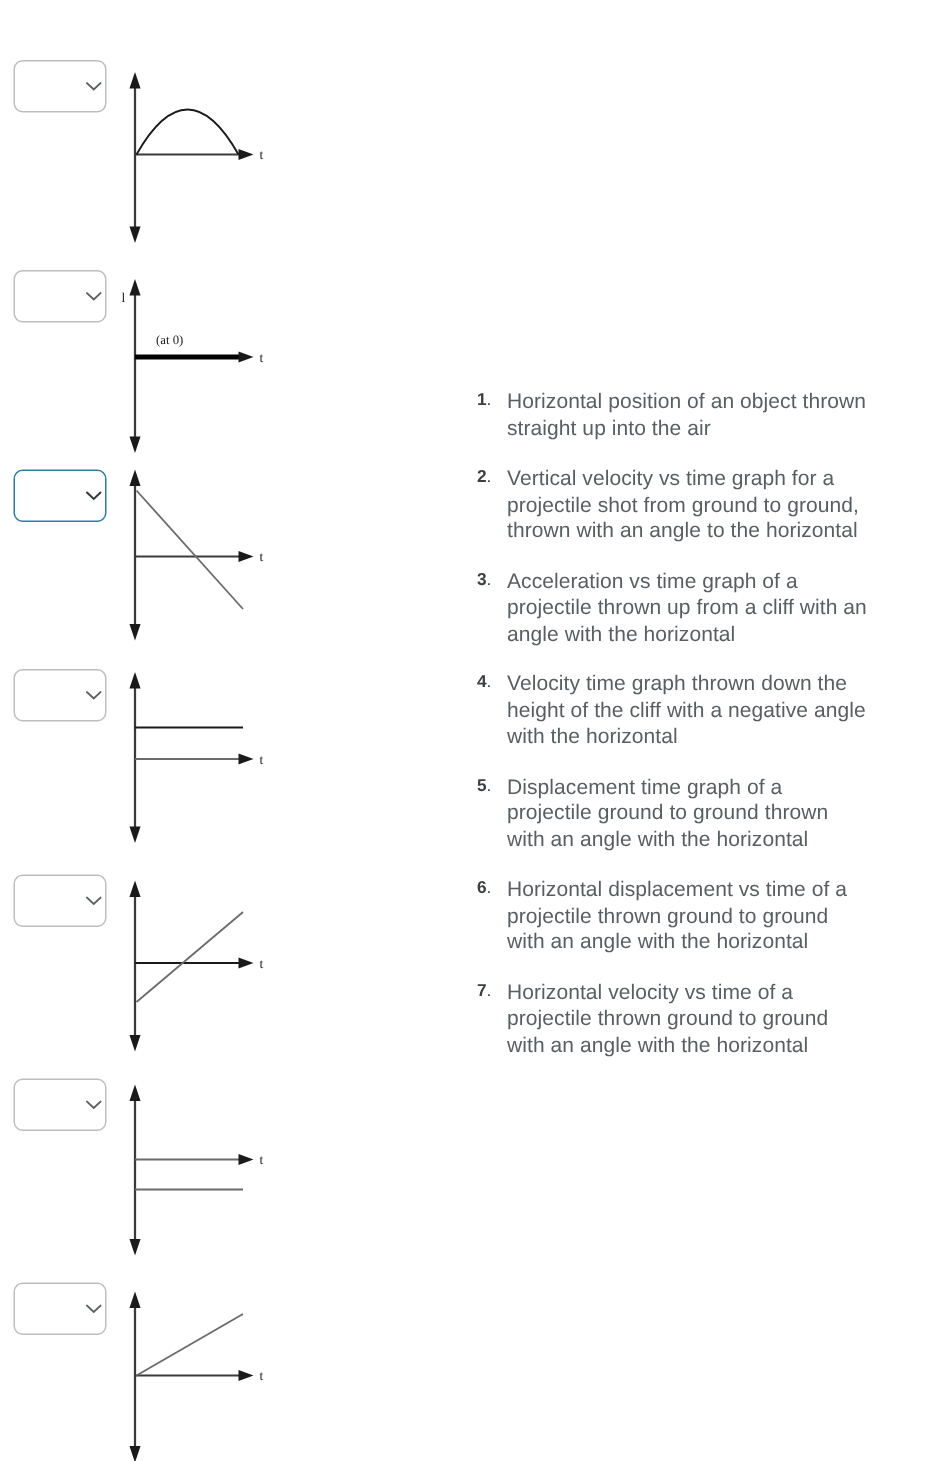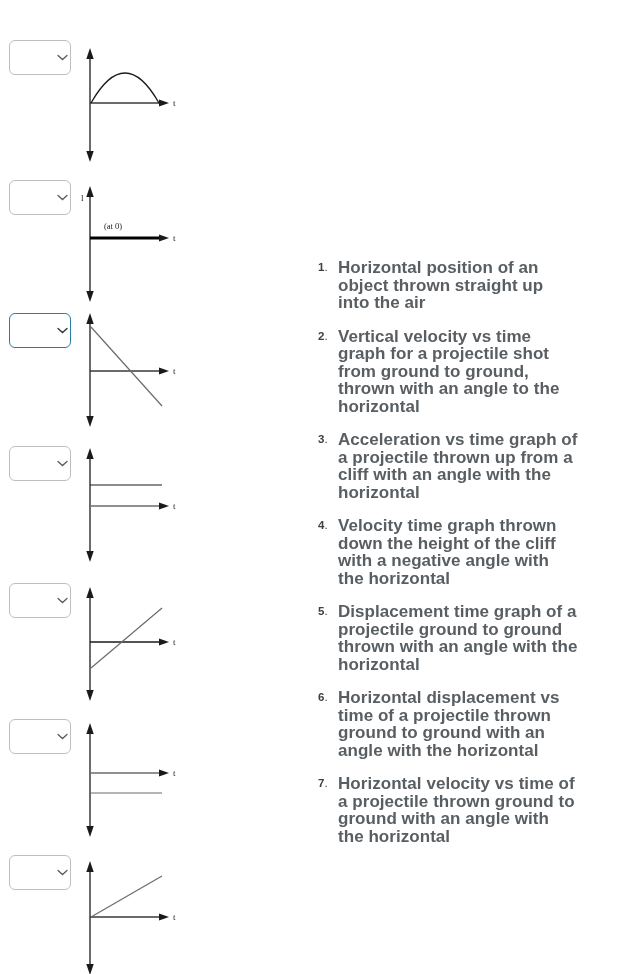--- a/index.html
+++ b/index.html
@@ -101,25 +101,24 @@
     text-align: left;
     font-size: 11.5px;
     font-weight: bold;
     color: #3c4043;
     line-height: 17.5px;
     font-family: "Liberation Sans", sans-serif;
   }
   .prompt-num::after { content: "."; font-weight: normal; }
   .prompt-text {
     flex: 1;
-    font-size: 17px;
+    font-size: 14px;
     color: #585e62;
     line-height: 17.5px;
     letter-spacing: 0.05px;
-    font-weight: bold;
   }
 </style>
 </head>
 <body>
 
 <div class="quiz-wrap">
 
   <div class="match-row" style="top:40px;">
     <div class="dropdown">
       <span class="dd-value" title=""></span>

